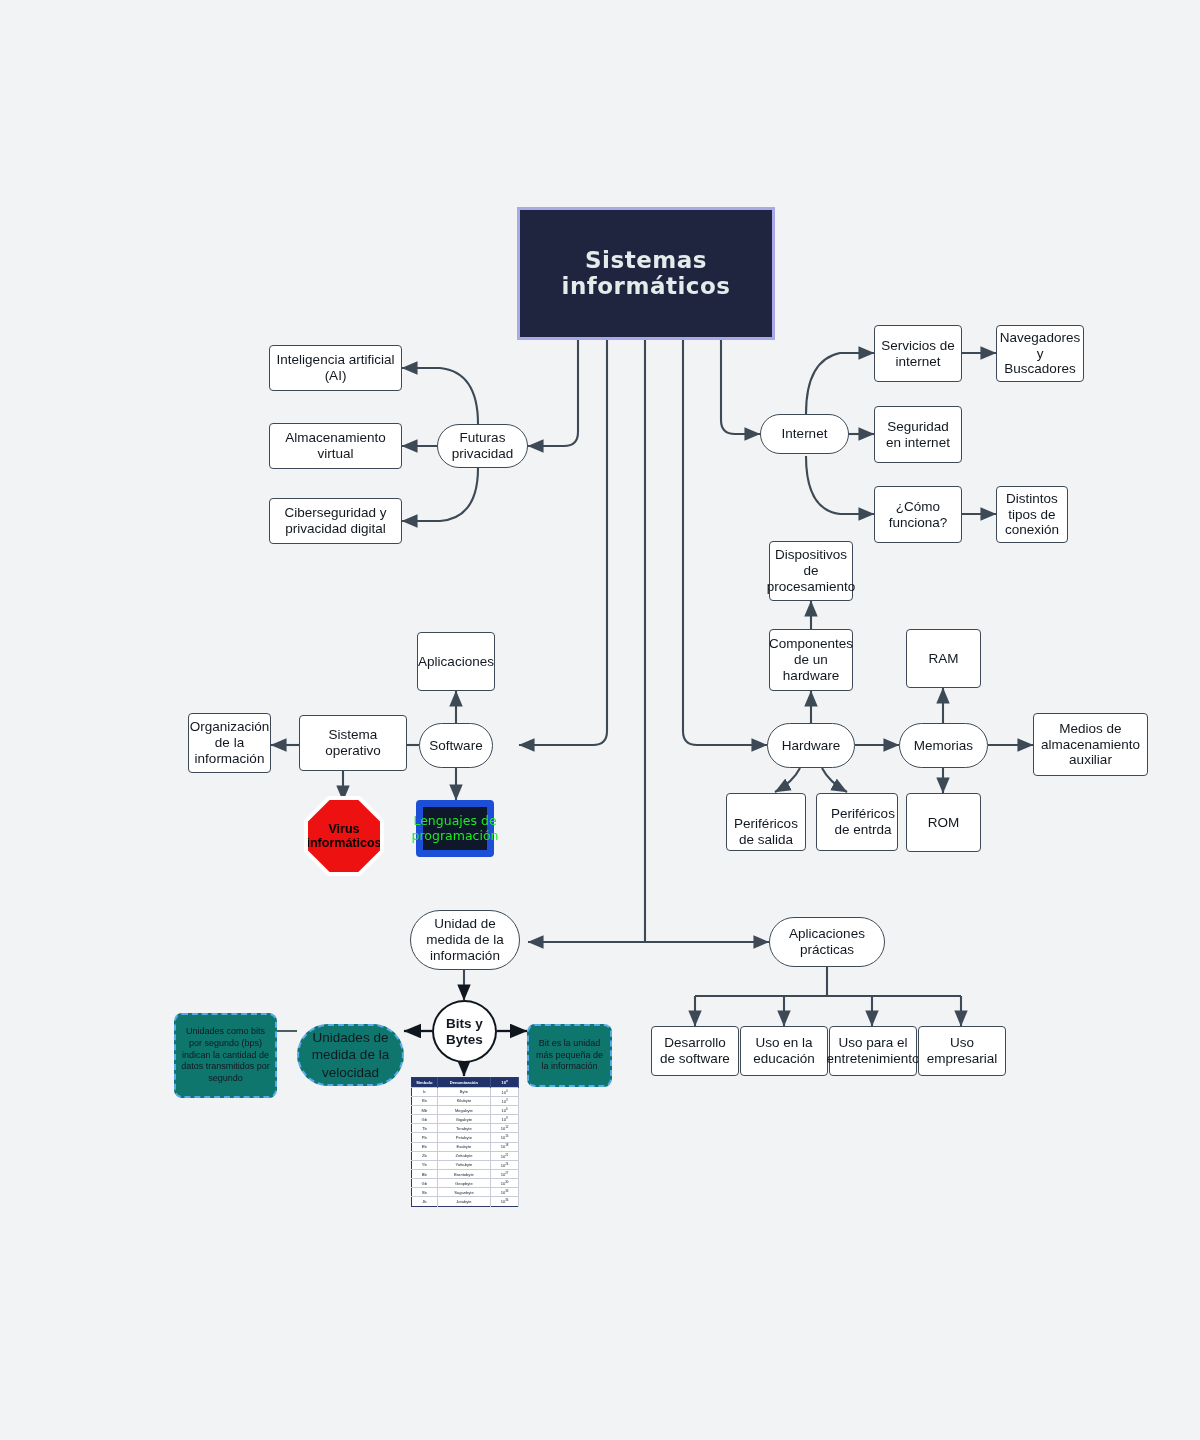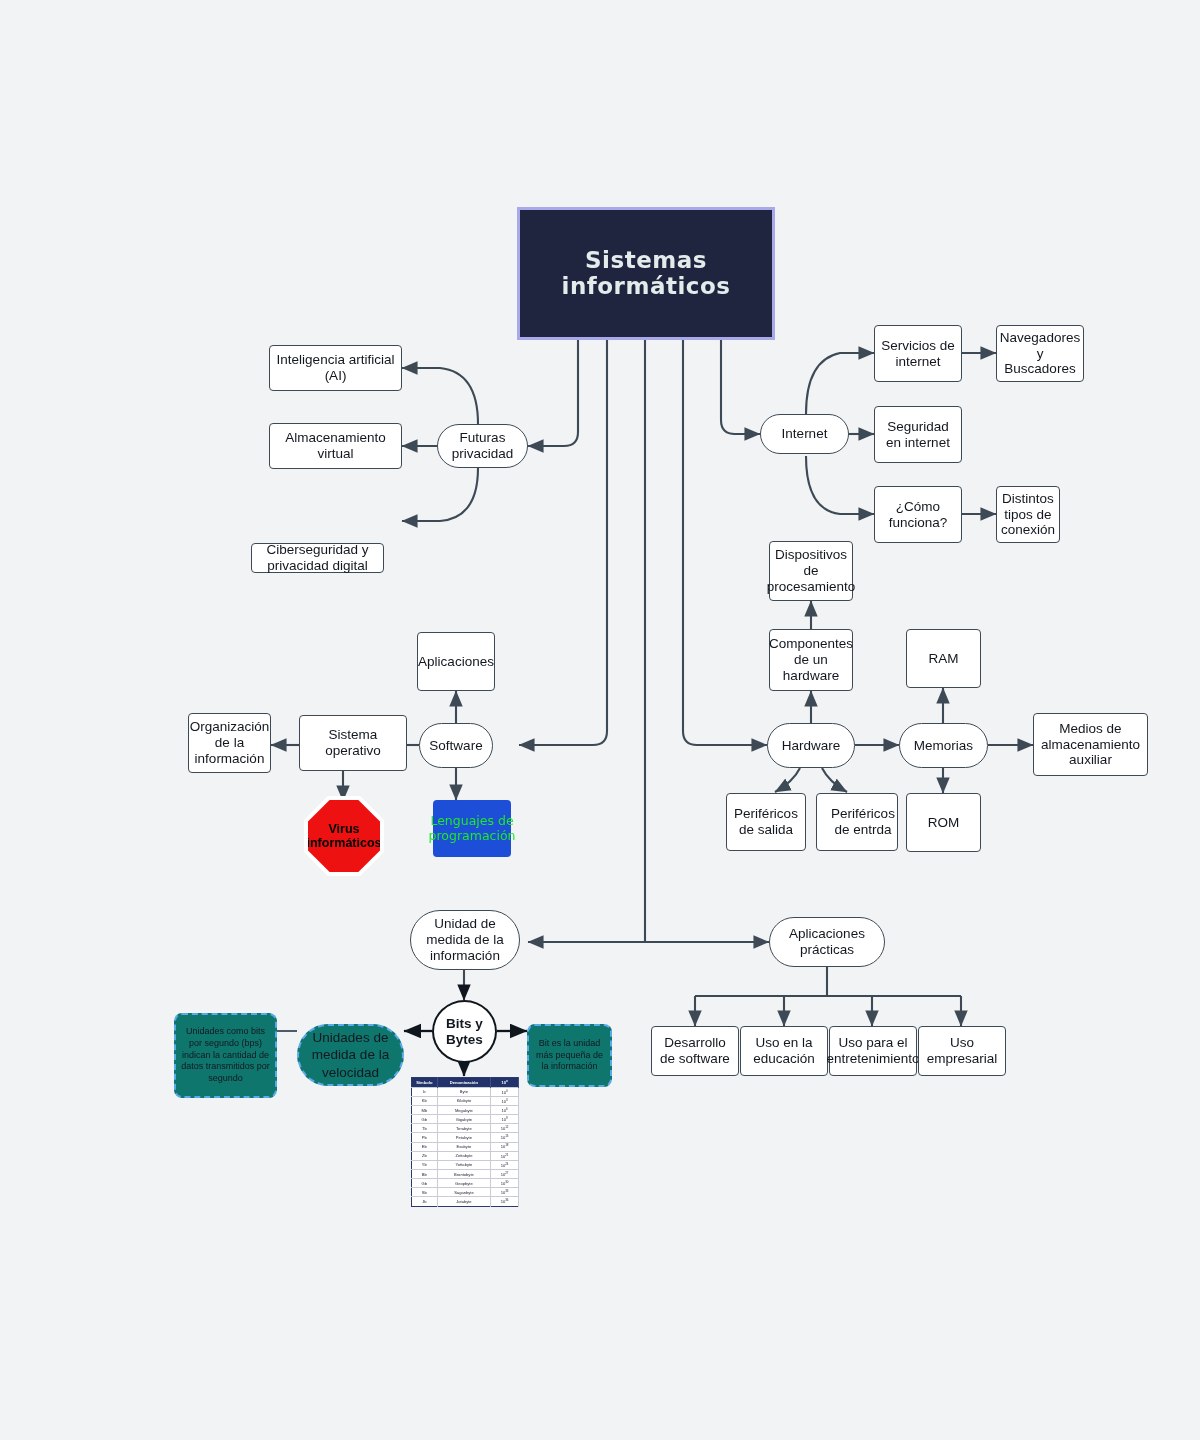--- a/index.html
+++ b/index.html
@@ -59,29 +59,28 @@
     line-height:1.15;
   }
   .octagon-wrap{
     position:absolute;
     background:#ffffff;
     clip-path:polygon(30% 0,70% 0,100% 30%,100% 70%,70% 100%,30% 100%,0 70%,0 30%);
   }
   .greenbox{
     position:absolute;
     box-sizing:border-box;
-    background:#1d4ed8;
-    border:5px solid #1d4ed8;
+    background:#0f172a;
+    border:7px solid #1d4ed8;
     border-radius:4px;
     color:#1eea22;
     font-size:12.5px;
     display:flex;align-items:center;justify-content:center;text-align:center;
     line-height:1.15;
     font-family:"DejaVu Sans",sans-serif;
-    margin-left:17px;
   }
 
   
   .dashed{
     position:absolute;box-sizing:border-box;
     background:#0f766e;
     border:2.4px dashed #5aa9ec;
     border-radius:8px;
     display:flex;align-items:center;justify-content:center;text-align:center;
     color:#12181f;font-size:9px;line-height:1.3;padding:3px;margin-top:24px;
@@ -187,40 +186,40 @@
 
   <div class="node round" style="left:437px;top:424px;width:91px;height:44px;">
     <span>Futuras privacidad</span>
   </div>
   <div class="node rect" style="left:269px;top:345px;width:133px;height:46px;">
     <span>Inteligencia artificial (AI)</span>
   </div>
   <div class="node rect" style="left:269px;top:423px;width:133px;height:46px;">
     <span>Almacenamiento virtual</span>
   </div>
-  <div class="node rect" style="left:251px;top:498px;width:133px;height:30px;margin-top:45px;">
+  <div class="node rect" style="left:269px;top:498px;width:133px;height:46px;">
     <span>Ciberseguridad y privacidad digital</span>
   </div>
 
   <div class="node round" style="left:760px;top:414px;width:89px;height:40px;">
     <span>Internet</span>
   </div>
   <div class="node rect" style="left:874px;top:325px;width:88px;height:57px;">
     <span>Servicios de internet</span>
   </div>
   <div class="node rect" style="left:996px;top:325px;width:88px;height:57px;">
     <span>Navegadores y Buscadores</span>
   </div>
   <div class="node rect" style="left:874px;top:406px;width:88px;height:57px;">
     <span>Seguridad en internet</span>
   </div>
   <div class="node rect" style="left:874px;top:486px;width:88px;height:57px;">
     <span>¿Cómo funciona?</span>
   </div>
-  <div class="node rect" style="left:996px;top:486px;width:64px;height:57px;">
+  <div class="node rect" style="left:996px;top:486px;width:72px;height:57px;">
     <span>Distintos tipos de conexión</span>
   </div>
 
   <div class="node round" style="left:419px;top:723px;width:74px;height:45px;">
     <span>Software</span>
   </div>
   <div class="node rect" style="left:417px;top:632px;width:78px;height:59px;">
     <span>Aplicaciones</span>
   </div>
   <div class="node rect" style="left:299px;top:715px;width:108px;height:56px;">
@@ -241,21 +240,21 @@
 
   <div class="node round" style="left:767px;top:723px;width:88px;height:45px;">
     <span>Hardware</span>
   </div>
   <div class="node rect" style="left:769px;top:629px;width:84px;height:62px;">
     <span>Componentes de un hardware</span>
   </div>
   <div class="node rect" style="left:769px;top:541px;width:84px;height:60px;">
     <span>Dispositivos de procesamiento</span>
   </div>
-  <div class="node rect" style="left:726px;top:793px;width:80px;height:58px;">
+  <div class="node rect" style="left:726px;top:793px;width:80px;height:58px;align-items:flex-end;">
     <span>Periféricos de salida</span>
   </div>
   <div class="node rect" style="left:816px;top:793px;width:82px;height:58px;padding-left:15px;">
     <span>Periféricos de entrda</span>
   </div>
   <div class="node round" style="left:899px;top:723px;width:89px;height:45px;">
     <span>Memorias</span>
   </div>
   <div class="node rect" style="left:906px;top:629px;width:75px;height:59px;">
     <span>RAM</span>

